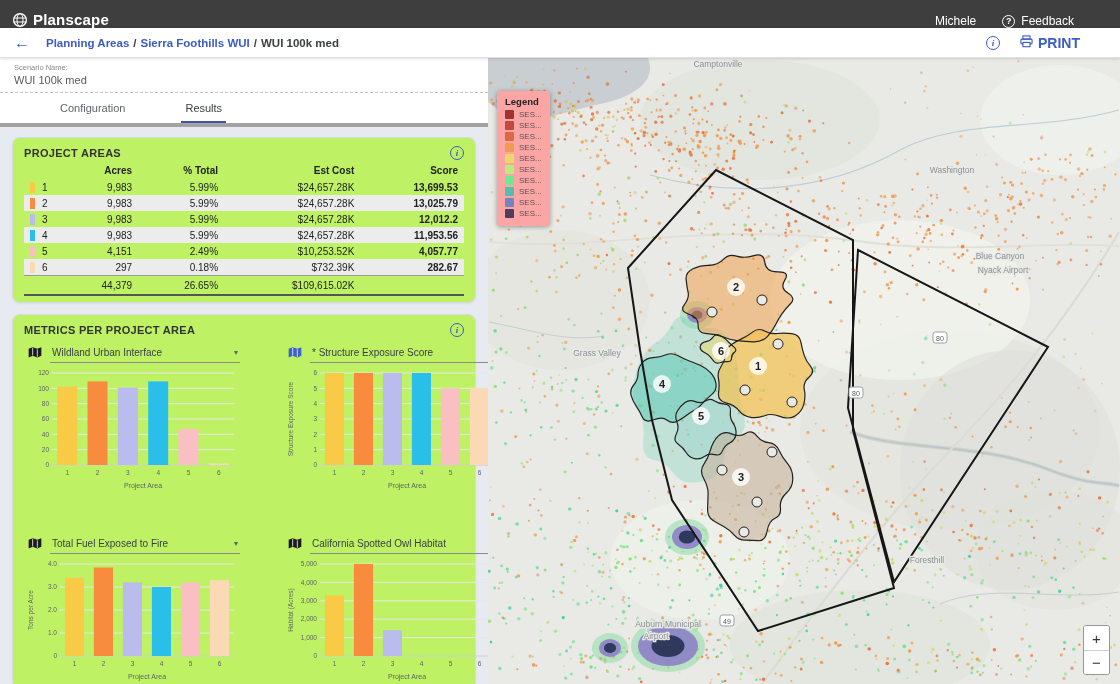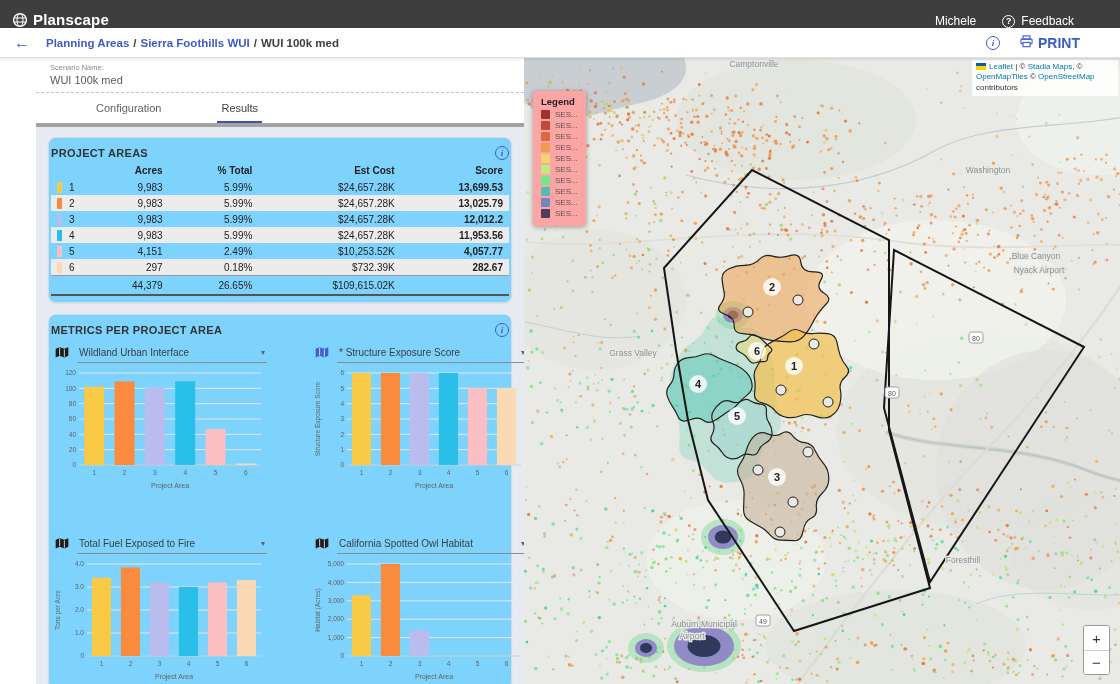--- a/index.html
+++ b/index.html
@@ -24,34 +24,34 @@
   .crumbs { font-size:11.5px; color:#3c4043; font-weight:600; }
   .crumbs .lnk { color:#3d5bc7; cursor:pointer; }
   .crumbs .sep { color:#3c4043; padding:0 4px; }
   .breadbar-right { margin-left:auto; display:flex; align-items:center; gap:20px; padding-right:26px; }
   .info-icon { width:14px; height:14px; border:1.4px solid #3d5bc7; border-radius:50%; color:#3d5bc7;
                font-size:9px; font-family:"Liberation Serif",serif; font-style:italic; font-weight:700;
                display:flex; align-items:center; justify-content:center; cursor:pointer; }
   .print-btn { display:flex; align-items:center; gap:5px; color:#3d5bc7; font-size:14px; font-weight:700; cursor:pointer; }
 
   
-  .content { flex:1; display:flex; min-height:0;margin-left:36px; }
+  .content { flex:1; display:flex; min-height:0; }
   .left { width:488px; flex:0 0 488px; background:#e7eaf1; display:flex; flex-direction:column; min-height:0; }
 
   .scenario { background:#fff; padding:5px 14px 6px; border-bottom:1px dashed #c4c4c4; }
   .scenario-label { font-size:7.5px; color:#8a8a8a; }
   .scenario-name { font-size:11px; color:#5a5a5a; margin-top:2px; }
 
   .tabs { background:#fff; display:flex; gap:52px; padding:0 56px; border-bottom:4px solid #a3a3a3; flex:0 0 auto; }
   .tab { font-size:11px; color:#5f6368; padding:9px 4px 7px; cursor:pointer; border-bottom:2px solid transparent; }
   .tab.active { color:#3c4043; border-bottom-color:#3f51b5; }
 
   .cards { flex:1; min-height:0; padding:10px 12px 0; display:flex; flex-direction:column; gap:11px; overflow:hidden; }
-  .card { background:#7dd3fc; border:1px solid #d5dae3; border-radius:8px; box-shadow:0 1px 2px rgba(0,0,0,.06);
-          padding:8px 2px 6px; }
+  .card { background:#bef264; border:1px solid #d5dae3; border-radius:8px; box-shadow:0 1px 2px rgba(0,0,0,.06);
+          padding:8px 11px 6px; }
   .card-head { display:flex; justify-content:space-between; align-items:center; margin-bottom:3px; }
   .card-title { font-size:11px; font-weight:700; color:#333; letter-spacing:.3px; }
 
   
   table.pa { width:100%; border-collapse:collapse; font-size:10px; color:#222; }
   table.pa th { font-weight:700; text-align:right; padding:2px 6px 3px; white-space:nowrap; }
   table.pa th:first-child { width:36px; }
   table.pa td { text-align:right; padding:2.5px 6px; white-space:nowrap; }
   table.pa tbody tr.alt { background:#ececec; }
   td.c-id { text-align:left !important; }
@@ -2472,21 +2472,20 @@
               <span class="legend-swatch" style="background:#7684BB"></span>
               <span class="legend-label">SES...</span>
             </div>
             <div class="legend-item">
               <span class="legend-swatch" style="background:#4E3D5C"></span>
               <span class="legend-label">SES...</span>
             </div>
           </div>
       </div>
 
-      <div class="attribution" id="attribution"><span class="ua-flag"></span><span class="alnk">Leaflet</span><span> | © </span><span class="alnk">Stadia Maps</span><span>, © </span><span class="alnk">OpenMapTiles</span><span> © </span><span class="alnk">OpenStreetMap</span><span> contributors</span></div>
 
       <div class="zoomctl">
         <div class="zbtn">+</div>
         <div class="zbtn">−</div>
       </div>
     </div>
   </div>
 </div>
 
 </body></html>

